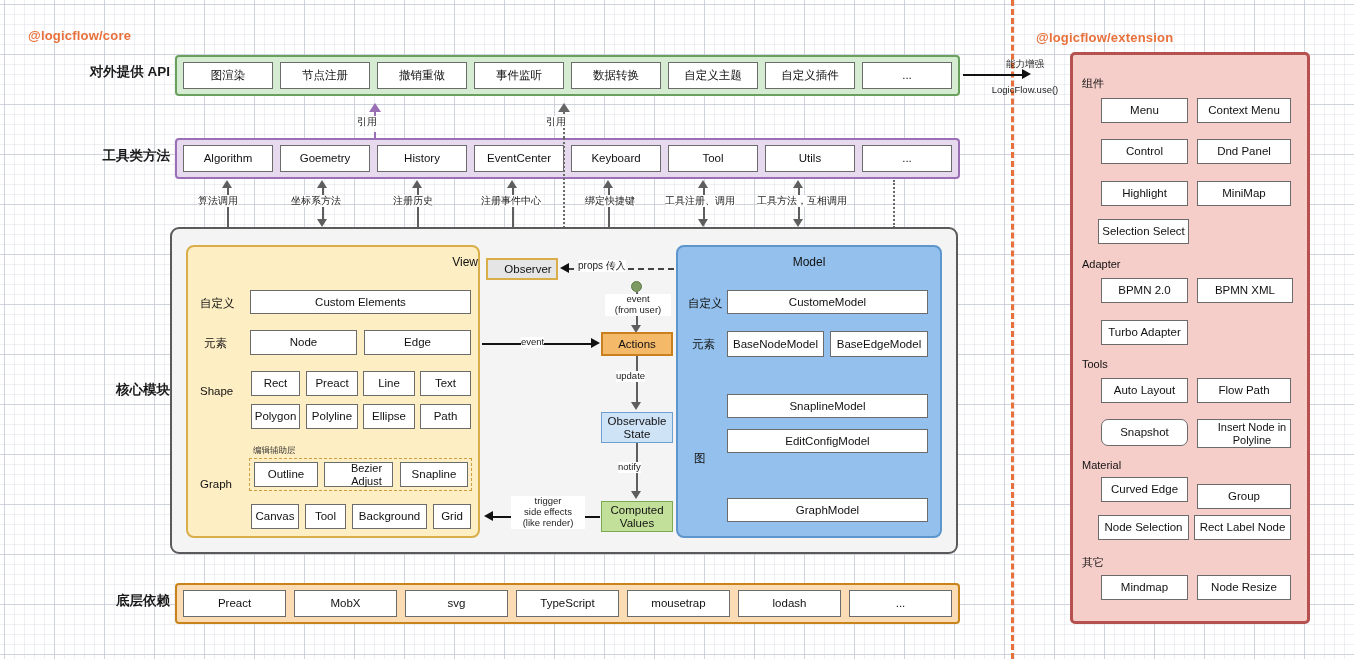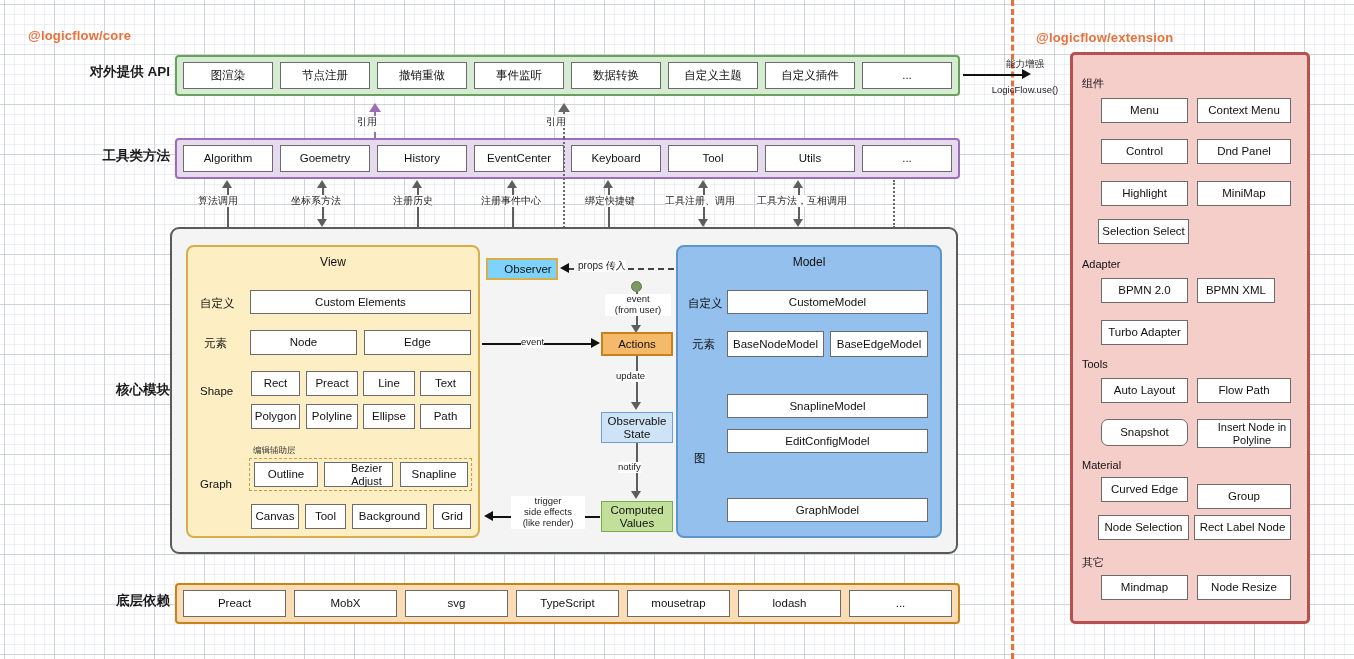--- a/index.html
+++ b/index.html
@@ -63,21 +63,21 @@
 
   .dashed-group {
     border:1px dashed #d09c3d; background:transparent;
   }
   .helper-cap { font-size:8.5px; color:#333; white-space:nowrap; }
 
   
   .node-actions { background:#f5b96a; border:2px solid #c9801d; }
   .node-observable { background:#cfe3f7; border:1.5px solid #6f9fd0; }
   .node-computed { background:#c3e09a; border:1.5px solid #7aa94f; }
-  .node-observer { background:#7dd3fc; border:2px solid #d9ae49;padding-left:12px; }
+  .node-observer { background:#e5e5e5; border:2px solid #d9ae49;padding-left:12px; }
   .flow-node {
     display:flex; align-items:center; justify-content:center; text-align:center;
     font-size:11.5px; color:#111; line-height:1.12;
   }
 
   
   .ext-panel { background:#f5cdc9; border:3px solid #b5514e; border-radius:5px; }
   .ext-group-title { font-size:11px; color:#111; }
 
   
@@ -201,21 +201,21 @@
   <div class="abs vline" style="left:798px; top:188px; height:32px;"></div>
   <div class="abs arrow-up" style="left:793px; top:180px;"></div>
   <div class="abs arrow-down" style="left:793px; top:219px;"></div>
   <div class="abs edge-cap cn" style="left:757px; top:195px;">工具方法，互相调用</div>
 
   <div class="abs row-label" style="left:50px; top:381px; width:120px;">核心模块</div>
 
   <div class="abs core-box" style="left:170px; top:227px; width:788px; height:327px;"></div>
 
   <div class="abs view-box" style="left:186px; top:245px; width:294px; height:293px;">
-    <div class="panel-title" style="margin-top:8px;">View</div>
+    <div class="panel-title" style="margin-top:8px;text-align:right;">View</div>
   </div>
 
   <div class="abs sub-label" style="left:200px; top:296px;">自定义</div>
   <div class="abs chip" style="left:250px; top:290px; width:221px; height:24px;">Custom Elements</div>
 
   <div class="abs sub-label" style="left:204px; top:336px;">元素</div>
   <div class="abs chip" style="left:250px; top:330px; width:107px; height:25px;">Node</div>
   <div class="abs chip" style="left:364px; top:330px; width:107px; height:25px;">Edge</div>
 
   <div class="abs sub-label" style="left:200px; top:385px;">Shape</div>
@@ -316,21 +316,21 @@
   <div class="abs chip" style="left:1101px; top:98px; width:87px; height:25px;">Menu</div>
   <div class="abs chip" style="left:1197px; top:98px; width:94px; height:25px;">Context Menu</div>
   <div class="abs chip" style="left:1101px; top:139px; width:87px; height:25px;">Control</div>
   <div class="abs chip" style="left:1197px; top:139px; width:94px; height:25px;">Dnd Panel</div>
   <div class="abs chip" style="left:1101px; top:181px; width:87px; height:25px;">Highlight</div>
   <div class="abs chip" style="left:1197px; top:181px; width:94px; height:25px;">MiniMap</div>
   <div class="abs chip" style="left:1098px; top:219px; width:91px; height:25px;">Selection Select</div>
 
   <div class="abs ext-group-title" style="left:1082px; top:258px;">Adapter</div>
   <div class="abs chip" style="left:1101px; top:278px; width:87px; height:25px;">BPMN 2.0</div>
-  <div class="abs chip" style="left:1197px; top:278px; width:78px; height:25px;">BPMN XML</div>
+  <div class="abs chip" style="left:1197px; top:278px; width:96px; height:25px;">BPMN XML</div>
   <div class="abs chip" style="left:1101px; top:320px; width:87px; height:25px;">Turbo Adapter</div>
 
   <div class="abs ext-group-title" style="left:1082px; top:358px;">Tools</div>
   <div class="abs chip" style="left:1101px; top:378px; width:87px; height:25px;">Auto Layout</div>
   <div class="abs chip" style="left:1197px; top:378px; width:94px; height:25px;">Flow Path</div>
   <div class="abs chip" style="left:1101px; top:419px; width:87px; height:27px;border-radius:7px;">Snapshot</div>
   <div class="abs chip small" style="left:1197px; top:419px; width:94px; height:29px; white-space:pre-line;">Insert Node in
 Polyline</div>
 
   <div class="abs ext-group-title" style="left:1082px; top:459px;">Material</div>

